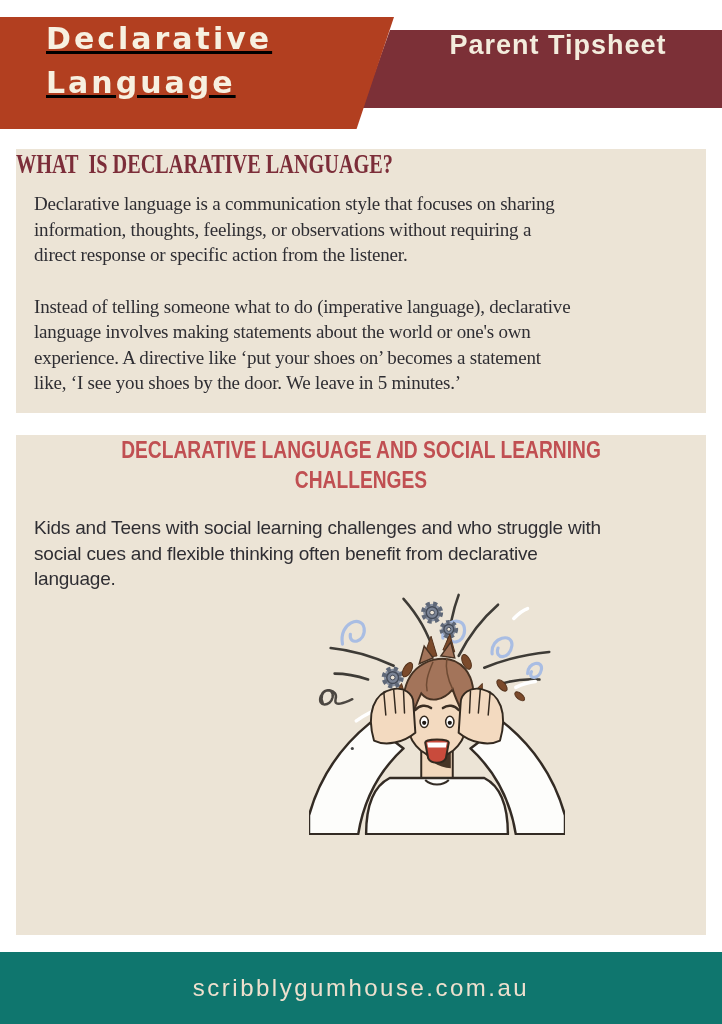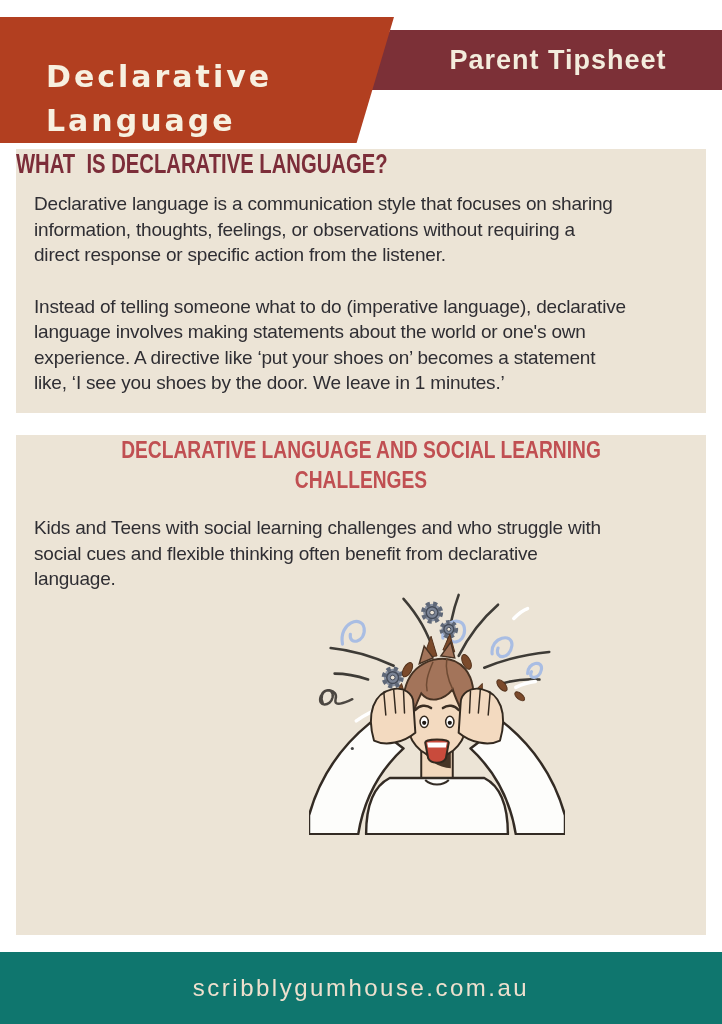--- a/index.html
+++ b/index.html
@@ -1,32 +1,32 @@
 <!DOCTYPE html>
 <html><head>
 <meta charset="utf-8">
 <style>
   html,body{margin:0;padding:0;background:#ffffff;}
   .page{position:relative;width:722px;height:1024px;background:#ffffff;overflow:hidden;
         font-family:"Liberation Sans", sans-serif;}
 
   
-  .band-rust{position:absolute;left:0;top:17px;width:394px;height:126px;background:#b23f20;
+  .band-rust{position:absolute;left:0;top:17px;width:394px;height:112px;background:#b23f20;
              clip-path:polygon(0 0,100% 0,90.5% 100%,0 100%);z-index:2;
-             display:flex;align-items:flex-end;}
+             display:flex;align-items:flex-start;text-decoration:underline;}
   .page-title{padding-left:46px;color:#f7f0e0;font-family:"DejaVu Sans", sans-serif;
               font-weight:bold;font-size:30px;line-height:44px;letter-spacing:3px;}
-  .band-maroon{position:absolute;left:350px;top:30px;width:372px;height:60px;background:#7c3037;
+  .band-maroon{position:absolute;left:350px;top:30px;width:372px;height:78px;background:#7c3037;
                clip-path:polygon(40px 0,100% 0,100% 100%,12px 100%);z-index:1;
-               display:flex;align-items:center;justify-content:center;}
+               display:flex;justify-content:center;}
   .badge{padding-left:44px;color:#f3ecdd;font-weight:bold;font-size:27px;letter-spacing:1px;}
 
   
   .card{position:absolute;left:16px;width:690px;background:#ece4d6;overflow:hidden;}
-  .card1{top:149px;height:264px;}
+  .card1{top:149px;height:264px;font-family:Liberation Serif, serif;}
   .card2{top:435px;height:500px;}
   .card h2{margin:0;font-weight:bold;white-space:pre-wrap;line-height:30px;}
   .h1{margin:15px 0 0 84px;color:#7c2d39;font-size:27px;}
   .h1 .squeeze{display:inline-block;transform:scaleX(.75);transform-origin:left center;}
   .h2{margin:24px 0 0 0;color:#c04f52;font-size:24px;text-align:center;}
   .h2 .squeeze{display:inline-block;transform:scaleX(.8);transform-origin:center;}
   .card p{margin:0;padding:0 0 0 18px;color:#2f2e33;font-size:19px;line-height:25.5px;
           letter-spacing:-0.2px;white-space:pre-line;width:676px;}
   .card1 .p1{margin-top:12px;}
   .card1 .p2{margin-top:26px;}
@@ -57,21 +57,21 @@
   </div>
 
   <section class="card card1">
     <h2 class="h1"><span class="squeeze">WHAT  IS DECLARATIVE LANGUAGE?</span></h2>
     <p class="p1">Declarative language is a communication style that focuses on sharing
 information, thoughts, feelings, or observations without requiring a
 direct response or specific action from the listener.</p>
     <p class="p2">Instead of telling someone what to do (imperative language), declarative
 language involves making statements about the world or one's own
 experience. A directive like ‘put your shoes on’ becomes a statement
-like, ‘I see you shoes by the door. We leave in 1 minutes.’</p>
+like, ‘I see you shoes by the door. We leave in 5 minutes.’</p>
   </section>
 
   <section class="card card2">
     <h2 class="h2"><span class="squeeze">DECLARATIVE LANGUAGE AND SOCIAL LEARNING CHALLENGES</span></h2>
     <p class="p1">Kids and Teens with social learning challenges and who struggle with
 social cues and flexible thinking often benefit from declarative
 language.</p>
 
     <svg class="illus" width="256" height="243" viewBox="0 0 260 245" role="img" aria-label="Stressed person holding their head while gears, scribbles and shards burst out above">
 

